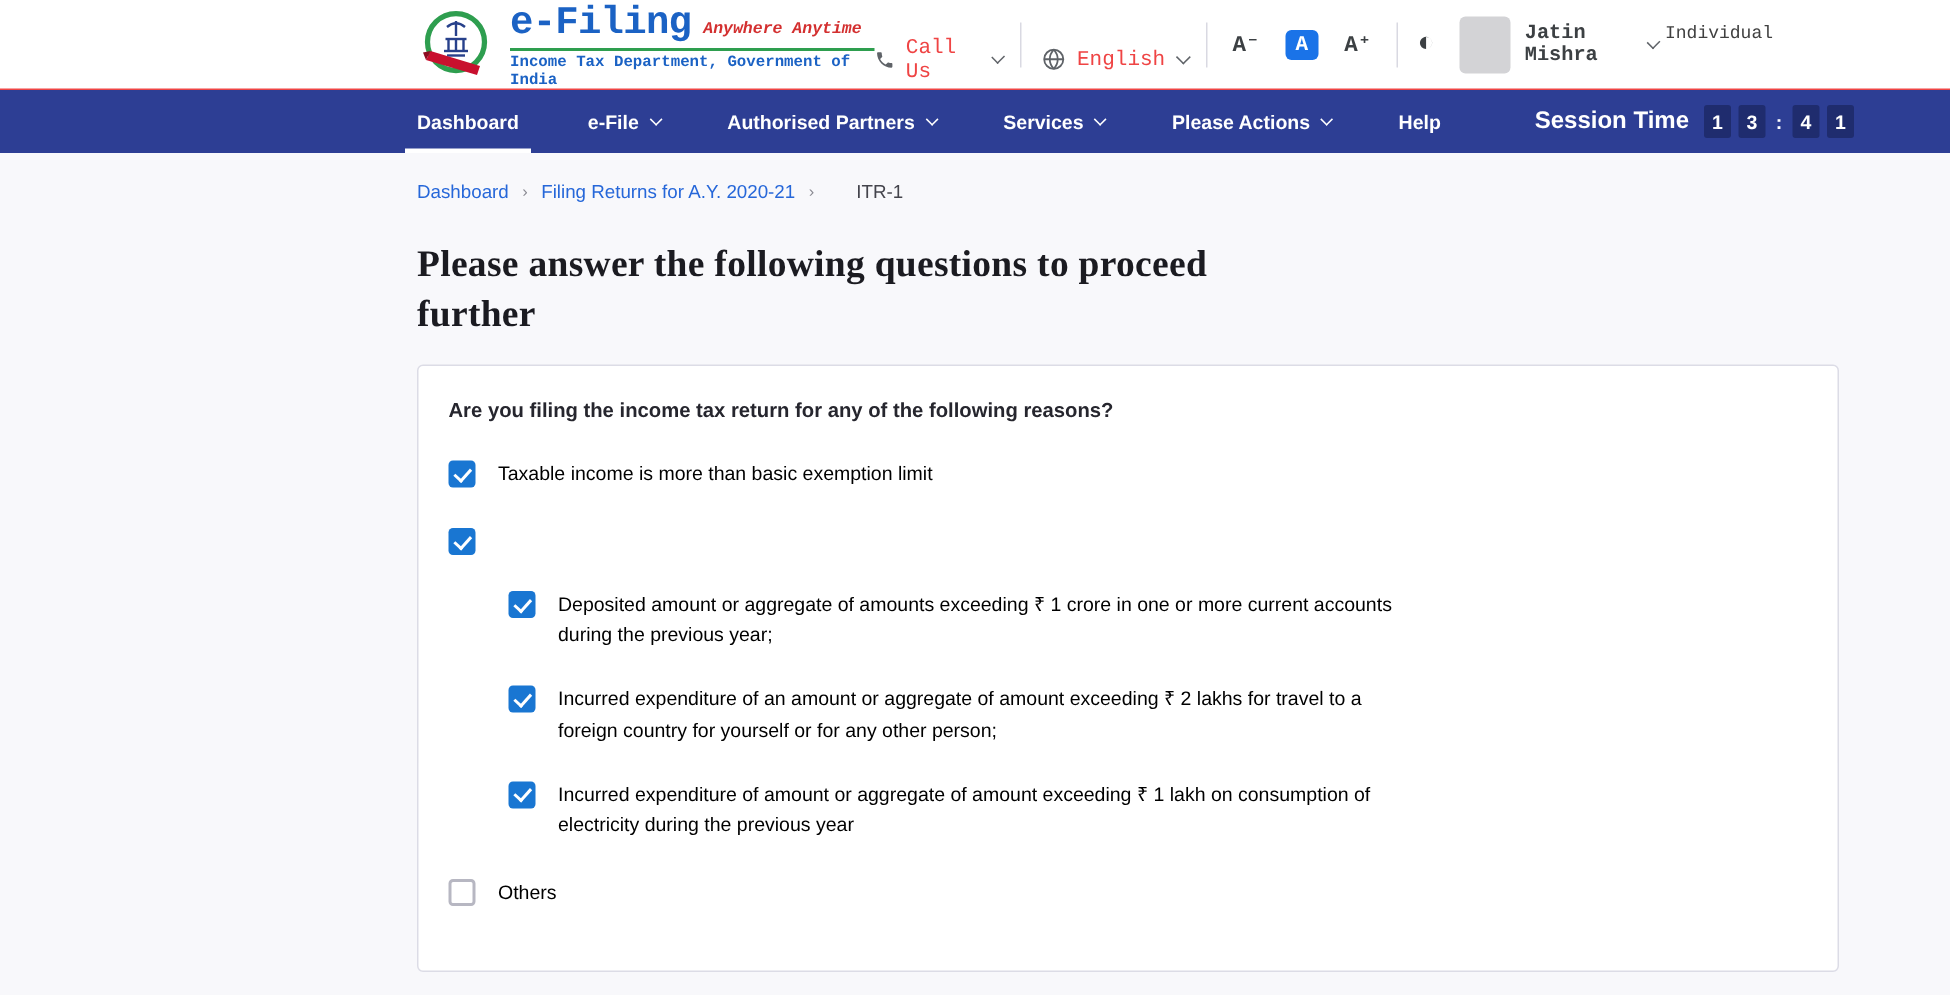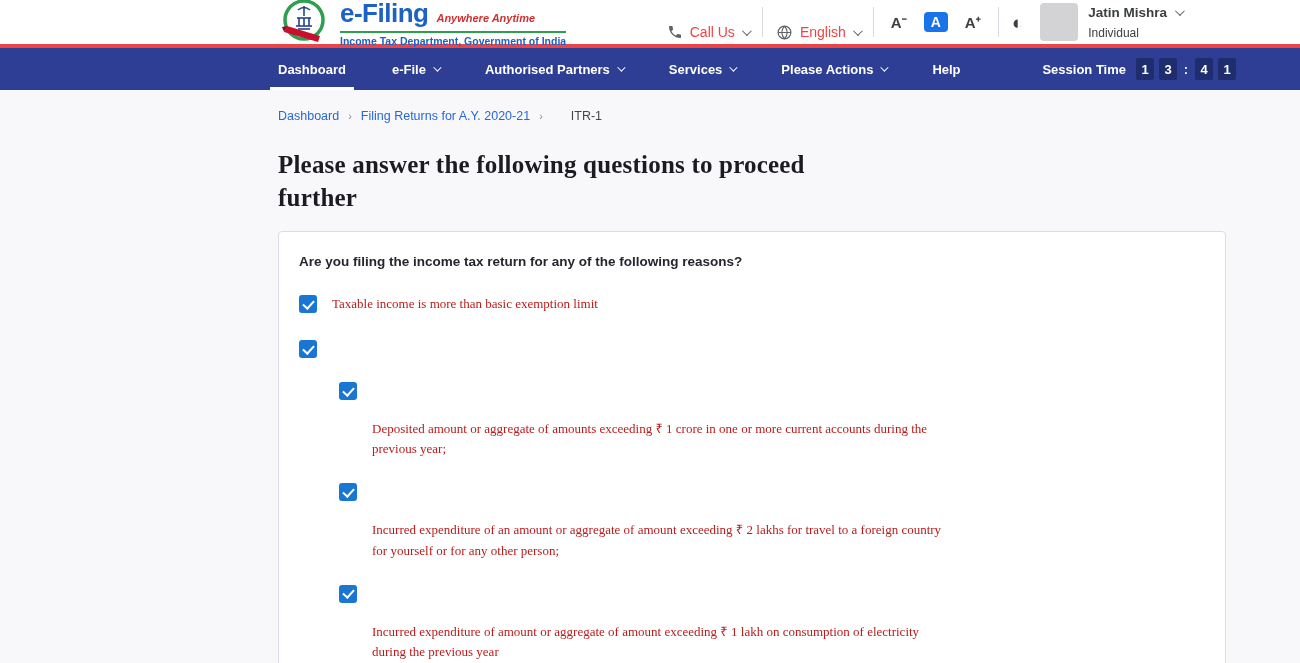--- a/index.html
+++ b/index.html
@@ -6,65 +6,66 @@
   html,body { width: 1300px; height: 663px; }
   body {
     font-family: "Liberation Sans", sans-serif;
     background: #f8f8fb;
     color: #212529;
     overflow: hidden;
   }
 
   
   .header {
-    height: 48px; background: #ffffff;
-    border-bottom: 4px solid #ef4444;
+    height: 60px; background: #ffffff;
+    border-bottom: 1px solid #ef4444;
     display: flex; align-items: center;
     padding: 0 118px 0 278px;
     justify-content: space-between;
+    font-family: Liberation Mono, monospace;
   }
   .logo-group { display: flex; align-items: center; gap: 10px; }
   .emblem { width: 52px; height: 52px; flex: 0 0 auto; }
   .logo-text { display: flex; flex-direction: column; }
   .logo-title-row { display: flex; align-items: baseline; gap: 8px; }
   .logo-title { font-size: 26px; font-weight: bold; color: #1b62c4; letter-spacing: -0.5px; }
   .logo-tagline { font-size: 11px; font-style: italic; color: #d32f2f; font-weight: bold; }
   .logo-rule { height: 2px; background: #2e9e4f; margin: 2px 0 2px 0; }
   .logo-subtitle { font-size: 10.5px; color: #1b62c4; font-weight: bold; }
 
   .header-right { display: flex; align-items: center; gap: 13px; color: #5f6368; }
   .hdr-item { display: flex; align-items: center; gap: 7px; font-size: 14px; color: #ef4444; cursor: pointer; margin-top: 20px; }
   .vdivider { width: 1px; height: 30px; background: #d9d9e2; }
   .chev { width: 7px; height: 7px; border-right: 1.6px solid #5f6368; border-bottom: 1.6px solid #5f6368; transform: rotate(45deg) translateY(-2px); display: inline-block; }
   .font-btn { font-size: 15px; font-weight: bold; color: #3c4043; padding: 2px 4px; cursor: pointer; }
   .font-btn.active { background: #1a73e8; color: #fff; border-radius: 4px; padding: 2px 7px; font-size: 14px; }
   .contrast-glyph { font-size: 19px; color: #3c4043; cursor: pointer; line-height: 1; }
   .user-chip { display: flex; align-items: center; gap: 10px; margin-left: 4px; }
   .avatar { width: 38px; height: 38px; background: #d3d3d6; border-radius: 4px; }
-  .user-meta { display: flex; flex-direction: column; gap: 6px; }
+  .user-meta { display: flex; flex-direction: row; gap: 6px; }
   .user-name-row { display: flex; align-items: center; gap: 8px; }
   .user-name { font-size: 13.5px; font-weight: bold; color: #3c4043; }
   .user-role { font-size: 12px; color: #404040; }
 
   
   .nav {
     height: 42px; background: #2d3e94; display: flex; align-items: stretch;
     padding-left: 278px; color: #fff;
   }
   .nav-item {
     display: flex; align-items: center; gap: 7px;
     font-size: 13px; font-weight: bold; margin-right: 46px;
     position: relative; cursor: pointer; white-space: nowrap;
   }
   .nav-item.active::after {
     content: ""; position: absolute; left: -8px; right: -8px; bottom: 0; height: 3px; background: #ffffff;
   }
   .nav-chev { width: 6px; height: 6px; border-right: 1.7px solid #fff; border-bottom: 1.7px solid #fff; transform: rotate(45deg) translateY(-2px); display: inline-block; }
   .session { margin-left: auto; margin-right: 64px; display: flex; align-items: center; gap: 5px; }
-  .session-label { font-size: 13px; font-weight: bold; margin-right: 5px; }
+  .session-label { font-size: 16px; font-weight: bold; margin-right: 5px; }
   .digit { width: 18px; height: 22px; background: #1f2c6e; border-radius: 2px; display: flex; align-items: center; justify-content: center; font-size: 13px; font-weight: bold; }
   .digit.colon { background: transparent; width: 8px; }
 
   
   .content { padding-left: 278px; }
   .breadcrumb { padding-top: 19px; font-size: 12.5px; display: flex; align-items: center; gap: 9px; }
   .crumb-link { color: #2667d9; cursor: pointer; }
   .crumb-sep { color: #8a8a92; font-size: 11px; }
   .crumb-current { color: #44444c; padding-left: 19px; }
 
@@ -87,22 +88,22 @@
     position: relative; cursor: pointer; margin-top: 1px;
   }
   .checkbox.checked { background: #1976d2; }
   .checkbox.checked::after {
     content: ""; position: absolute; left: 5.5px; top: 2.5px;
     width: 5px; height: 9px;
     border-right: 2.2px solid #fff; border-bottom: 2.2px solid #fff;
     transform: rotate(42deg);
   }
   .checkbox.unchecked { background: #fff; border: 2px solid #b7b7c2; }
-  .chk-label { font-size: 13px; color: #b91c1c; line-height: 1.55; max-width: 600px; font-family: Liberation Serif, serif; }
-  .chk-row.sub .chk-label { max-width: 575px; margin-top: 38px; }
+  .chk-label { font-size: 13px; color: #000000; line-height: 1.55; max-width: 600px; }
+  .chk-row.sub .chk-label { max-width: 575px; }
   .info-icon {
     display: inline-flex; align-items: center; justify-content: center;
     width: 15px; height: 15px; border: 1.4px solid #5f6368; border-radius: 50%;
     margin-left: 7px; vertical-align: -3px; cursor: pointer;
     font-size: 10px; color: #5f6368; font-weight: bold; font-family: "Liberation Serif", serif;
   }
   .info-icon::before { content: "i"; }
 </style>
 </head>
 <body>

